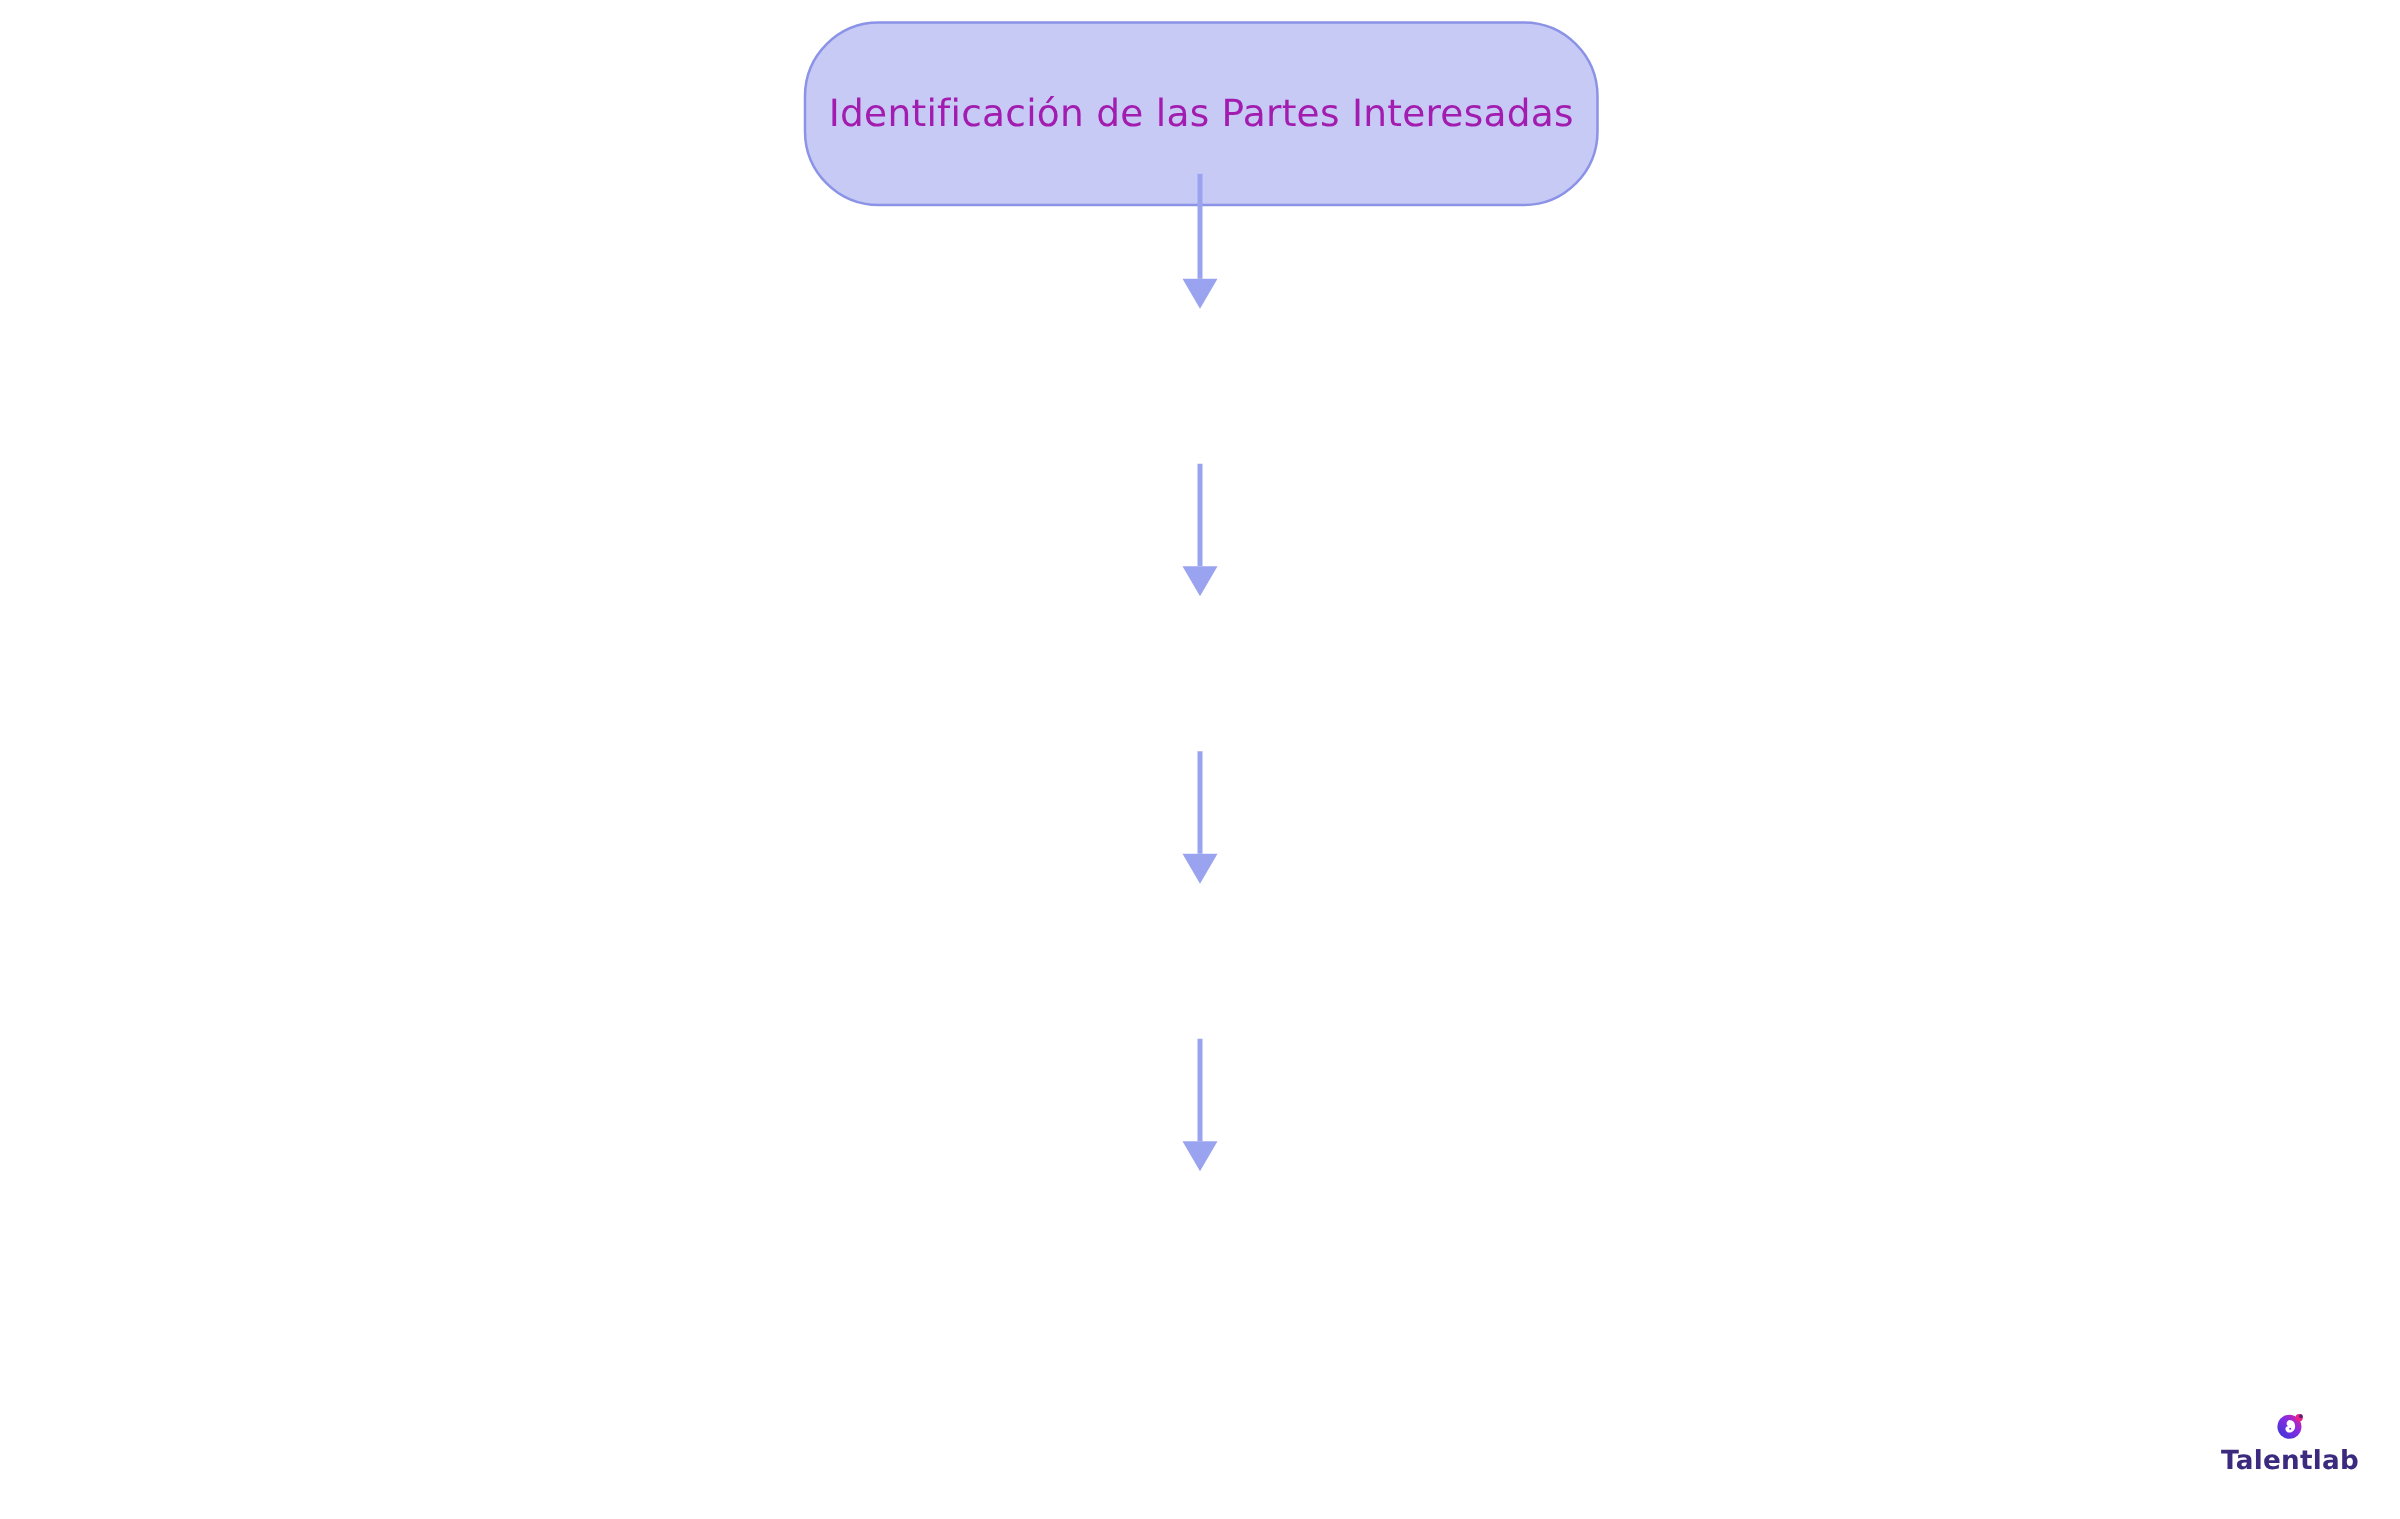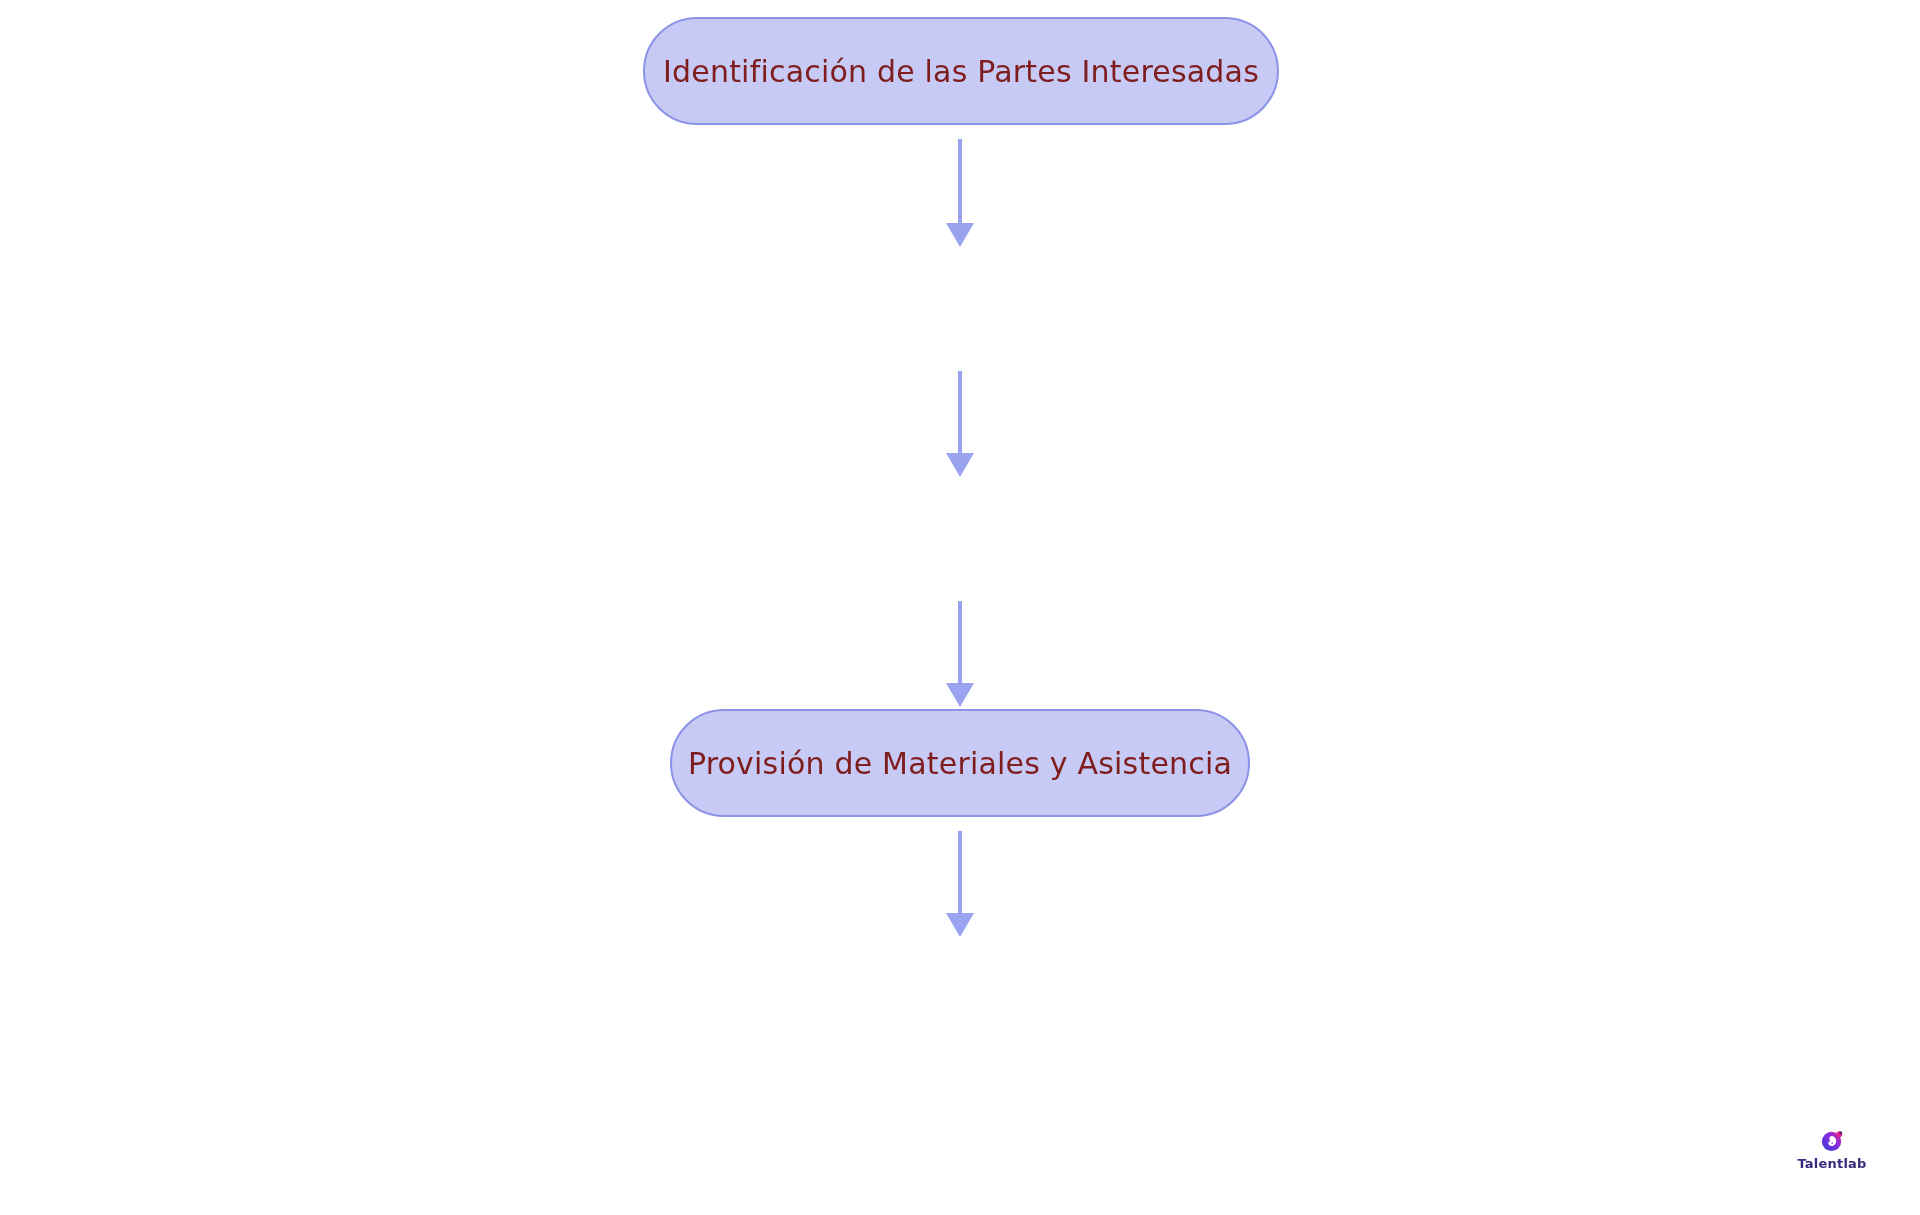--- a/index.html
+++ b/index.html
@@ -9,28 +9,28 @@
     font-family: "DejaVu Sans", "Liberation Sans", sans-serif;
     overflow: hidden;
   }
   .canvas {
     position: relative;
     width: 1920px; height: 1215px;
     background: #ffffff;
   }
   .flow-node {
     position: absolute;
-    height: 108px;
+    height: 148px;
     background: #c7caf5;
     border: 2px solid #8b93e6;
     border-radius: 60px;
     display: flex;
     align-items: center;
     justify-content: center;
-    color: #7f1d1d;
+    color: #a21caf;
     font-size: 30px;
     letter-spacing: 0.2px;
     white-space: nowrap;
   }
   .node-1 { left: 643px;  top: 17px;  width: 636px; }
   .node-2 { left: 737px;  top: 249px; width: 446px; }
   .node-3 { left: 708px;  top: 479px; width: 504px; }
   .node-4 { left: 670px;  top: 709px; width: 580px; }
   .node-5 { left: 768px;  top: 939px; width: 384px; }
 
@@ -62,21 +62,21 @@
     position: absolute;
     left: 1796px; top: 1130px;
     width: 72px;
     display: flex;
     flex-direction: column;
     align-items: center;
     gap: 4px;
   }
   .brand .logo-mark { width: 22px; height: 22px; }
   .brand .logo-text {
-    font-size: 13px;
+    font-size: 21px;
     font-weight: bold;
     color: #3b2a7d;
     letter-spacing: 0.2px;
   }
 </style>
 </head>
 <body>
 
 <div class="canvas">
 
@@ -94,23 +94,20 @@
     <div class="shaft"></div>
     <div class="head"></div>
   </div>
 
 
   <div class="arrow arrow-3">
     <div class="shaft"></div>
     <div class="head"></div>
   </div>
 
-  <div class="flow-node node-4">
-    <span>Provisión de Materiales y Asistencia</span>
-  </div>
 
   <div class="arrow arrow-4">
     <div class="shaft"></div>
     <div class="head"></div>
   </div>
 
 
   <div class="brand">
     <svg class="logo-mark" viewBox="0 0 24 24" aria-hidden="true">
       <defs>

